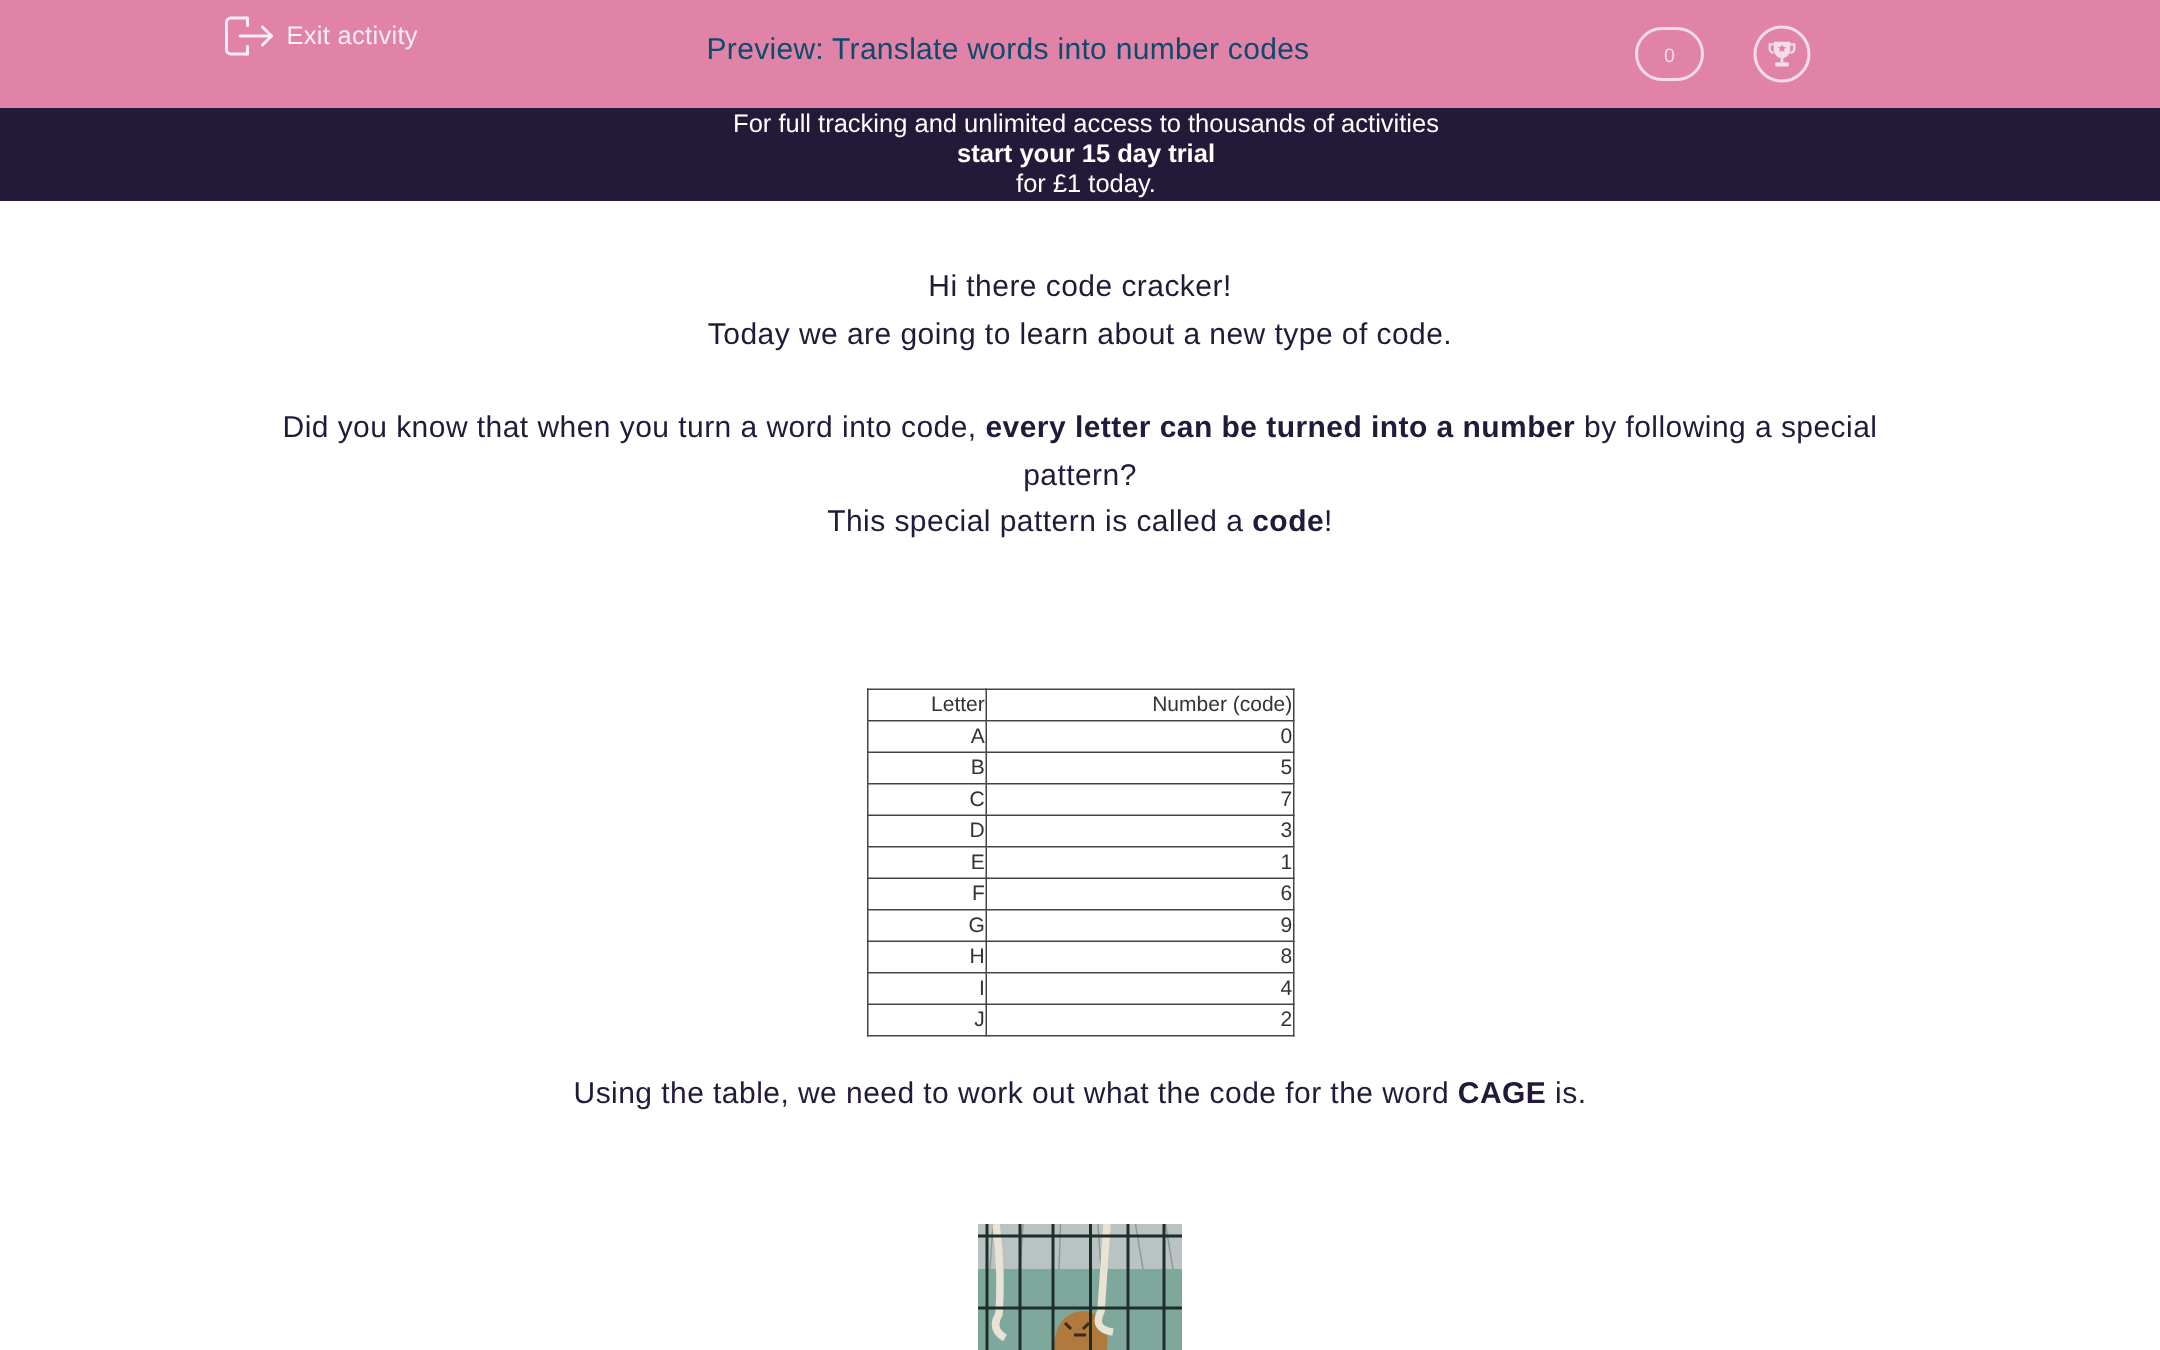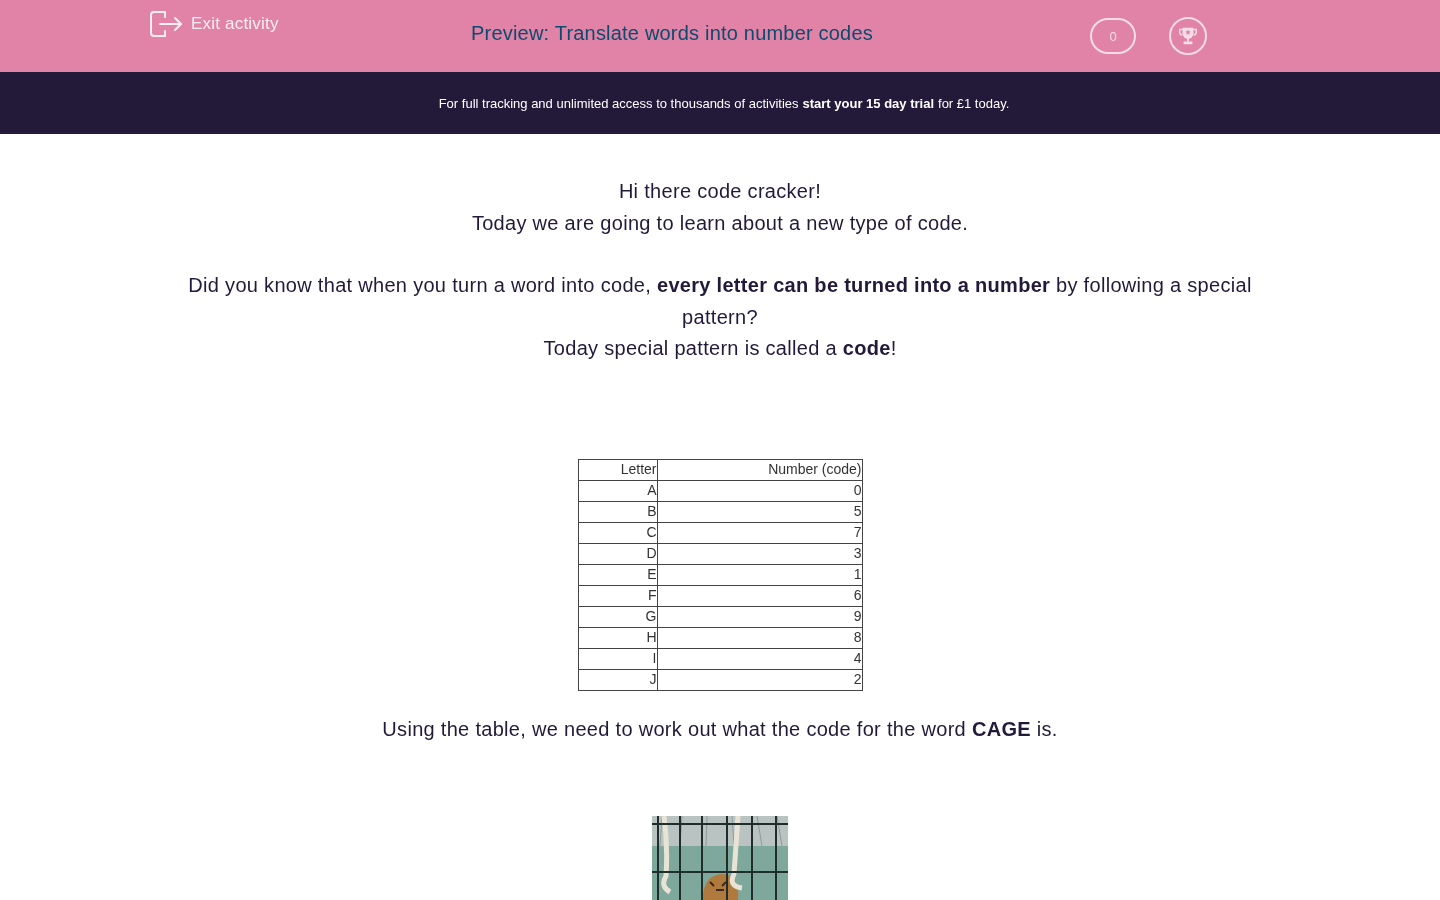--- a/index.html
+++ b/index.html
@@ -27,23 +27,24 @@
     }
     .trophy {
       position: absolute; left: 1169px; top: 17px; width: 38px; height: 38px;
       border: 2px solid #f4dde6; border-radius: 50%;
       display: flex; align-items: center; justify-content: center; cursor: pointer;
     }
     .trophy svg { width: 22px; height: 22px; }
 
     .banner {
       position: absolute; left: 0; top: 72px; width: 1440px; height: 62px;
-      background: #231a3a; color: #ffffff; font-size: 13px;
+      background: #231a3a; color: #ffffff; font-size: 17px;
       display: flex; align-items: center; justify-content: center;
       padding-left: 8px;
+      flex-direction: column;
     }
     .banner b { font-weight: bold; margin: 0 4px; }
 
     .content {
       position: absolute; left: 150px; top: 176px; width: 1140px;
       text-align: center; font-size: 20px; line-height: 31.5px; color: #231a3a;
       letter-spacing: 0.3px;
     }
     .content b { font-weight: bold; }
     .gap1 { height: 31px; }
@@ -104,21 +105,21 @@
 
 <div class="content">
   <div>Hi there code cracker!</div>
   <div>Today we are going to learn about a new type of code.</div>
   <div class="gap1"></div>
   <div>
     <span>Did you know that when you turn a word into code,</span>
     <b>every letter can be turned into a number</b>
     <span>by following a special pattern?</span>
   </div>
-  <div><span>Today special pattern is called a</span> <b>code</b><span>!</span></div>
+  <div><span>This special pattern is called a</span> <b>code</b><span>!</span></div>
   <div class="gap2"></div>
 
   <table class="code-table">
     <thead>
       <tr>
         <th class="c1">Letter</th>
         <th class="c2">Number (code)</th>
       </tr>
     </thead>
     <tbody>

